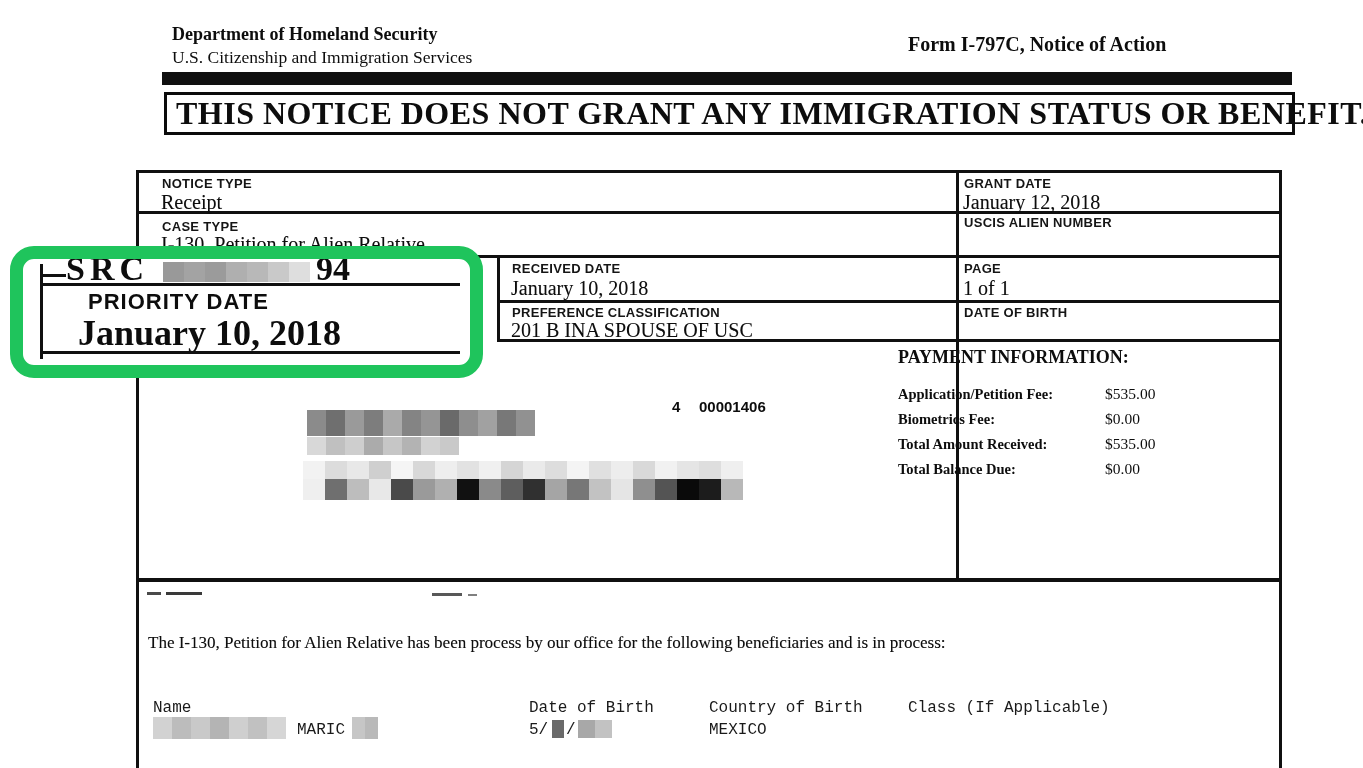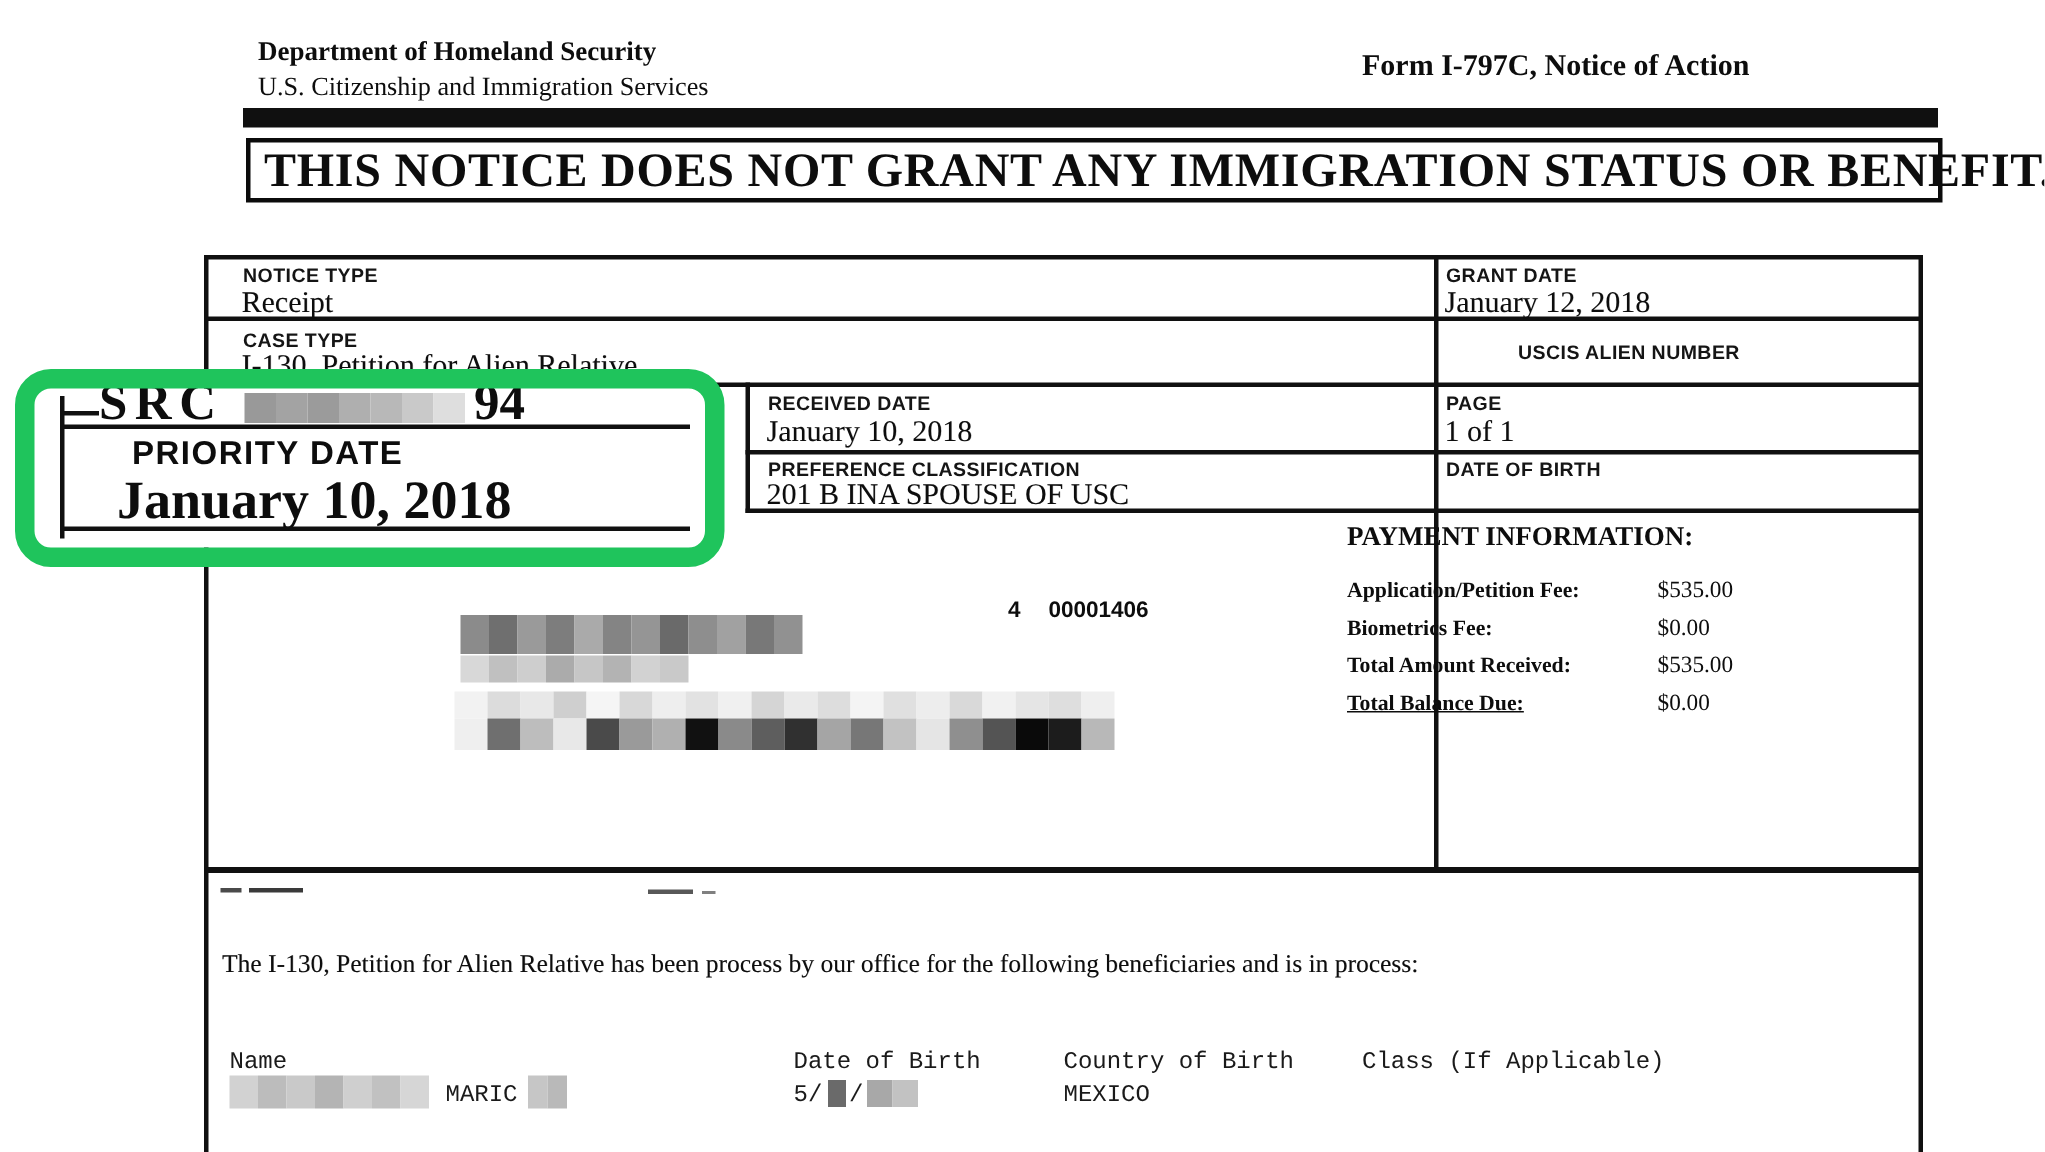--- a/index.html
+++ b/index.html
@@ -47,39 +47,39 @@
   <div class="ln" style="left:497px;top:255px;width:3px;height:87px;"></div>
   <div class="ln" style="left:136px;top:578px;width:1146px;height:4px;"></div>
 
   <div class="lbl" style="left:162px;top:176px;">NOTICE TYPE</div>
   <div class="val" style="left:161px;top:191px;">Receipt</div>
   <div class="lbl" style="left:964px;top:176px;">GRANT DATE</div>
   <div class="val" style="left:963px;top:191px;">January 12, 2018</div>
 
   <div class="lbl" style="left:162px;top:219px;">CASE TYPE</div>
   <div class="val" style="left:161px;top:233px;">I-130, Petition for Alien Relative</div>
-  <div class="lbl" style="left:964px;top:227px;margin-left:48px;">USCIS ALIEN NUMBER</div>
+  <div class="lbl" style="left:964px;top:215px;">USCIS ALIEN NUMBER</div>
 
   <div class="lbl" style="left:512px;top:261px;">RECEIVED DATE</div>
   <div class="val" style="left:511px;top:277px;">January 10, 2018</div>
   <div class="lbl" style="left:964px;top:261px;">PAGE</div>
   <div class="val" style="left:963px;top:277px;">1 of 1</div>
 
   <div class="lbl" style="left:512px;top:305px;">PREFERENCE CLASSIFICATION</div>
   <div class="val" style="left:511px;top:319px;">201 B INA SPOUSE OF USC</div>
   <div class="lbl" style="left:964px;top:305px;">DATE OF BIRTH</div>
 
   <div class="abs serif-b" style="left:898px;top:347px;font-size:18px;z-index:2;">PAYMENT INFORMATION:</div>
   <div class="abs serif-b" style="left:898px;top:386px;font-size:14.5px;z-index:2;white-space:nowrap;">Application/Petition Fee:</div>
   <div class="abs" style="left:1105px;top:385px;font-size:15.5px;z-index:2;">$535.00</div>
   <div class="abs serif-b" style="left:898px;top:411px;font-size:14.5px;z-index:2;white-space:nowrap;">Biometrics Fee:</div>
   <div class="abs" style="left:1105px;top:410px;font-size:15.5px;z-index:2;">$0.00</div>
   <div class="abs serif-b" style="left:898px;top:436px;font-size:14.5px;z-index:2;white-space:nowrap;">Total Amount Received:</div>
   <div class="abs" style="left:1105px;top:435px;font-size:15.5px;z-index:2;">$535.00</div>
-  <div class="abs serif-b" style="left:898px;top:461px;font-size:14.5px;z-index:2;white-space:nowrap;text-decoration:underline;">Total Balance Due:</div>
+  <div class="abs serif-b" style="left:898px;top:461px;font-size:14.5px;z-index:2;white-space:nowrap;">Total Balance Due:</div>
   <div class="abs" style="left:1105px;top:460px;font-size:15.5px;z-index:2;">$0.00</div>
 
   <div class="abs sans" style="left:672px;top:398px;font-size:15px;font-weight:bold;z-index:2;">4</div>
   <div class="abs sans" style="left:699px;top:398px;font-size:15px;font-weight:bold;z-index:2;">00001406</div>
 
   <div class="dash" style="left:147px;top:592px;width:14px;height:3px;background:#4a4a4a;"></div>
   <div class="dash" style="left:166px;top:592px;width:36px;height:3px;background:#3a3a3a;"></div>
   <div class="dash" style="left:432px;top:593px;width:30px;height:3px;background:#585858;"></div>
   <div class="dash" style="left:468px;top:594px;width:9px;height:2px;background:#808080;"></div>
 

